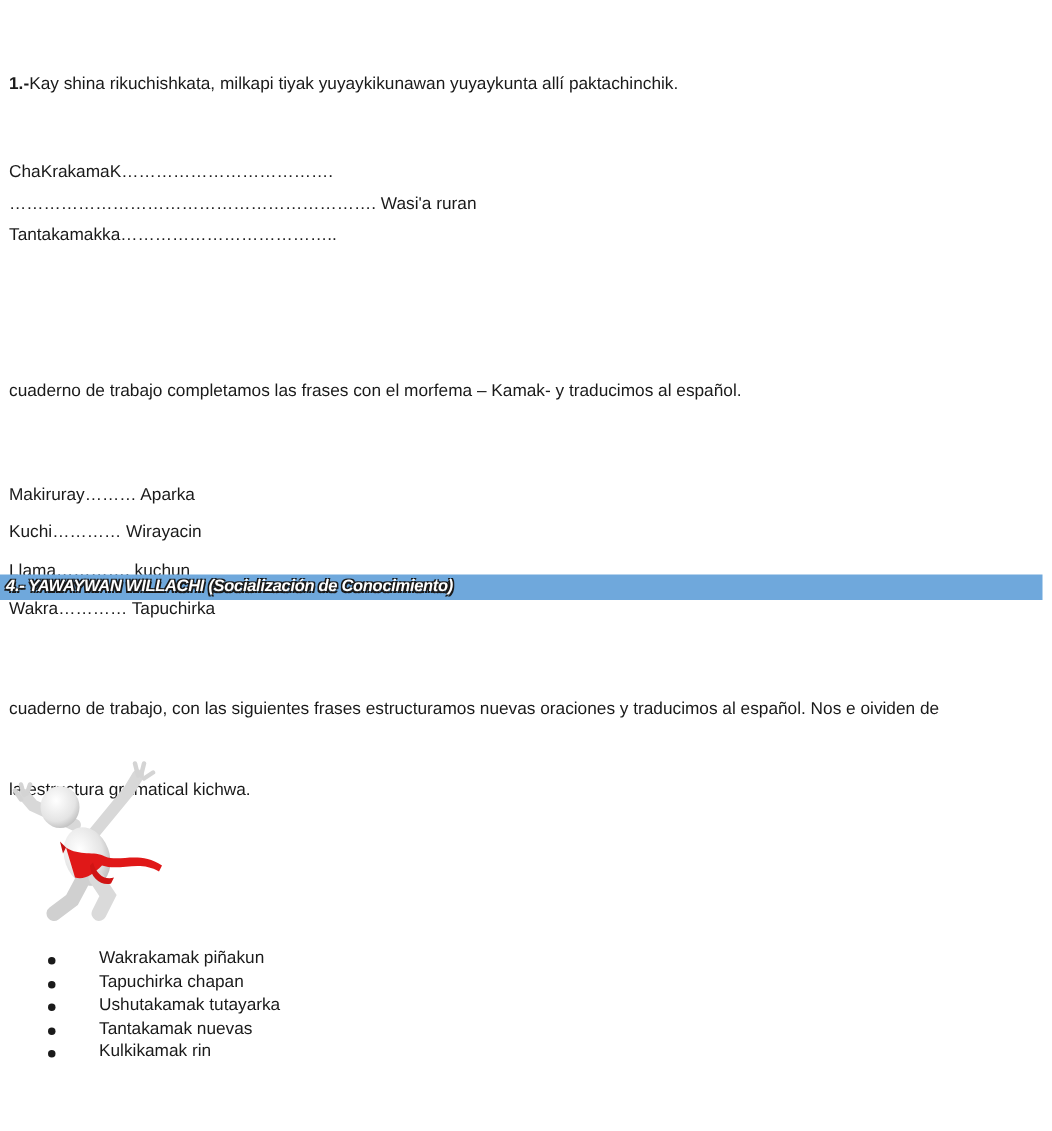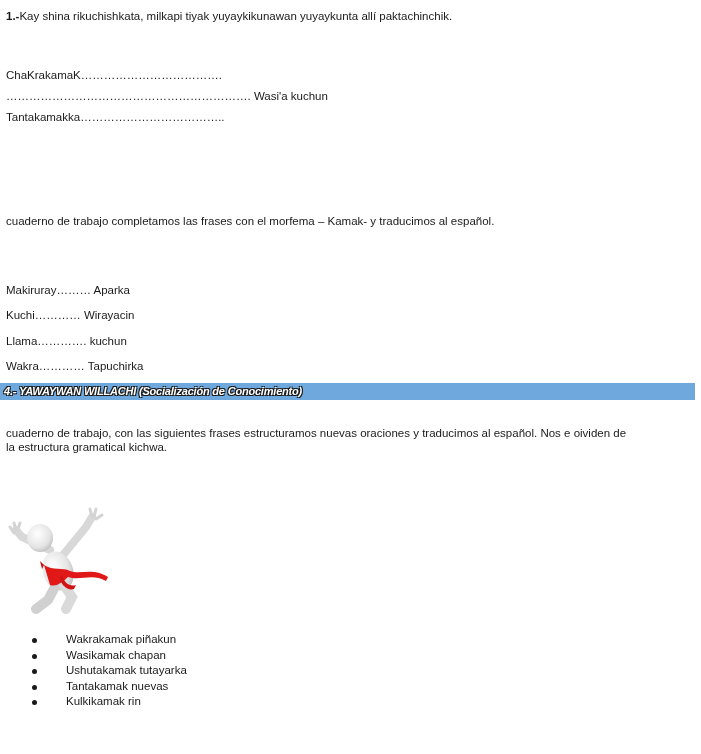--- a/index.html
+++ b/index.html
@@ -1,21 +1,21 @@
 <!DOCTYPE html>
 <html><head>
 <meta charset="utf-8">
 <style>
   html, body { margin: 0; padding: 0; background: #ffffff; }
   body {
     width: 701px; height: 754px; position: relative; overflow: hidden;
     font-family: "Liberation Sans", sans-serif; color: #1a1a1a;
   }
   .abs { position: absolute; }
-  .t { font-size: 11.5px; line-height: 14px; white-space: nowrap; }
+  .t { font-size: 11.5px; line-height: 14px; white-space: nowrap; margin-top: 40px; }
   .para { font-size: 11.5px; line-height: 13.5px; width: 690px; }
   b.n { font-weight: bold; }
   .banner {
     left: 0; top: 383px; width: 695px; height: 17px;
     background: #6fa8dc;
   }
   .banner-text {
     left: 4px; top: 383px; font-size: 11px; line-height: 17px;
     font-style: italic; font-weight: bold; color: #ffffff; white-space: nowrap;
     text-shadow: -1px -1px 0 #1a1a1a, 1px -1px 0 #1a1a1a, -1px 1px 0 #1a1a1a, 1px 1px 0 #1a1a1a;
@@ -26,21 +26,21 @@
   ul.bul li .dot { position: absolute; left: 7px; top: 6px; width: 5px; height: 5px; border-radius: 50%; background: #1a1a1a; }
   .figure { left: 8px; top: 505px; width: 110px; height: 110px; }
 </style>
 </head>
 <body>
 
 <div class="abs t" style="left:6px; top:9px;">
   <b class="n">1.-</b><span>Kay shina rikuchishkata, milkapi tiyak yuyaykikunawan yuyaykunta allí paktachinchik.</span>
 </div>
 <div class="abs t" style="left:6px; top:68px;">ChaKrakamaK……………………………….</div>
-<div class="abs t" style="left:6px; top:89px;">………………………………………………………. Wasi'a kuchun</div>
+<div class="abs t" style="left:6px; top:89px;">………………………………………………………. Wasi'a ruran</div>
 <div class="abs t" style="left:6px; top:110px;">Tantakamakka………………………………..</div>
 
 <div class="abs para" style="left:6px; top:214px;">
   <div class="t">cuaderno de trabajo completamos las frases con el morfema – Kamak- y traducimos al español.</div>
 </div>
 <div class="abs t" style="left:6px; top:283px;">Makiruray……… Aparka</div>
 <div class="abs t" style="left:6px; top:308px;">Kuchi………… Wirayacin</div>
 <div class="abs t" style="left:6px; top:334px;">Llama…………. kuchun</div>
 <div class="abs t" style="left:6px; top:359px;">Wakra………… Tapuchirka</div>
 
@@ -77,18 +77,18 @@
 
     <path d="M36 60 C45 66, 55 62, 62 66 C72 70, 85 62, 100 72 L98 76 C85 68, 72 76, 60 72 C54 78, 48 82, 42 80 Z" fill="#e01818"></path>
     <path d="M36 60 L32 56 L34 64 Z" fill="#c41010"></path>
     <path d="M54 70 C56 78, 62 82, 68 80 L66 84 C60 86, 52 80, 52 72 Z" fill="#d01414"></path>
   </svg>
 </div>
 
 <div class="abs" style="left:25px; top:632px;">
   <ul class="bul">
     <li><span class="dot"></span><span>Wakrakamak piñakun</span></li>
-    <li><span class="dot"></span><span>Wasikamak  chapan</span></li>
+    <li><span class="dot"></span><span>Tapuchirka  chapan</span></li>
     <li><span class="dot"></span><span>Ushutakamak tutayarka</span></li>
     <li><span class="dot"></span><span>Tantakamak nuevas</span></li>
     <li><span class="dot"></span><span>Kulkikamak rin</span></li>
   </ul>
 </div>
 
 </body></html>

